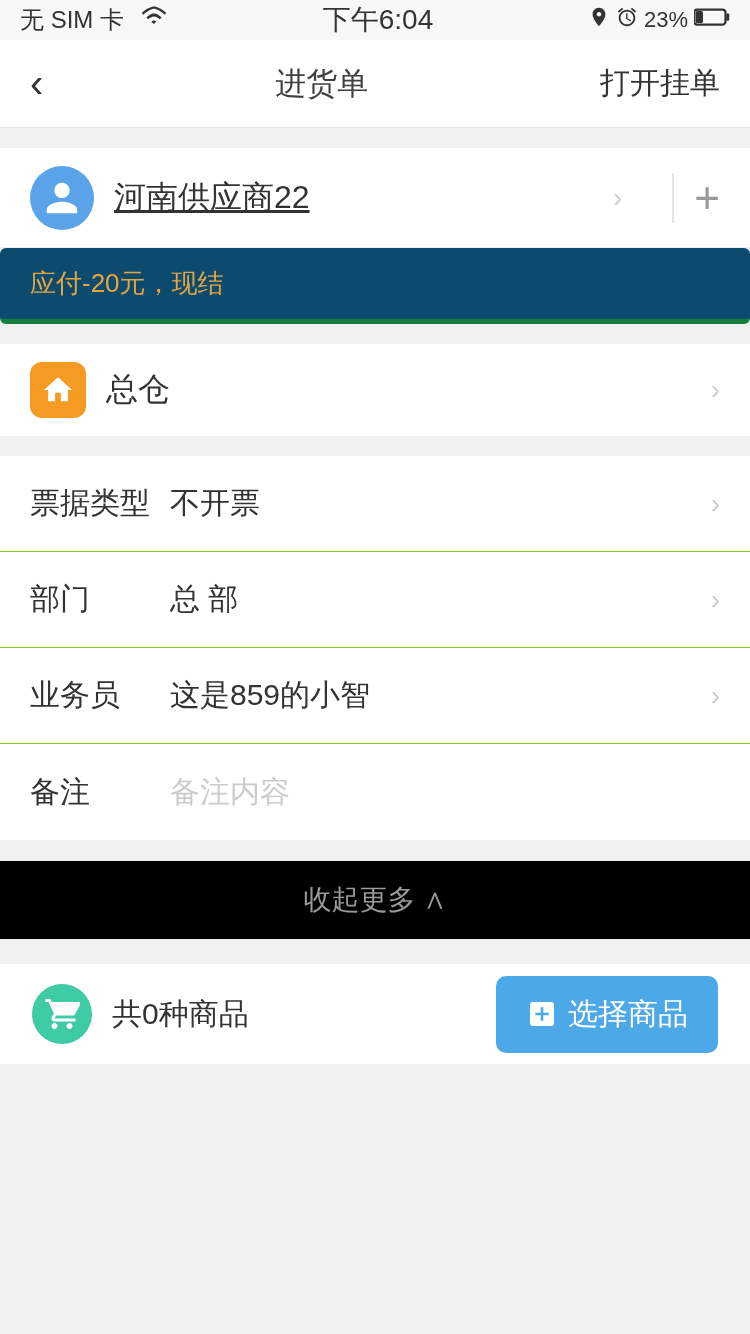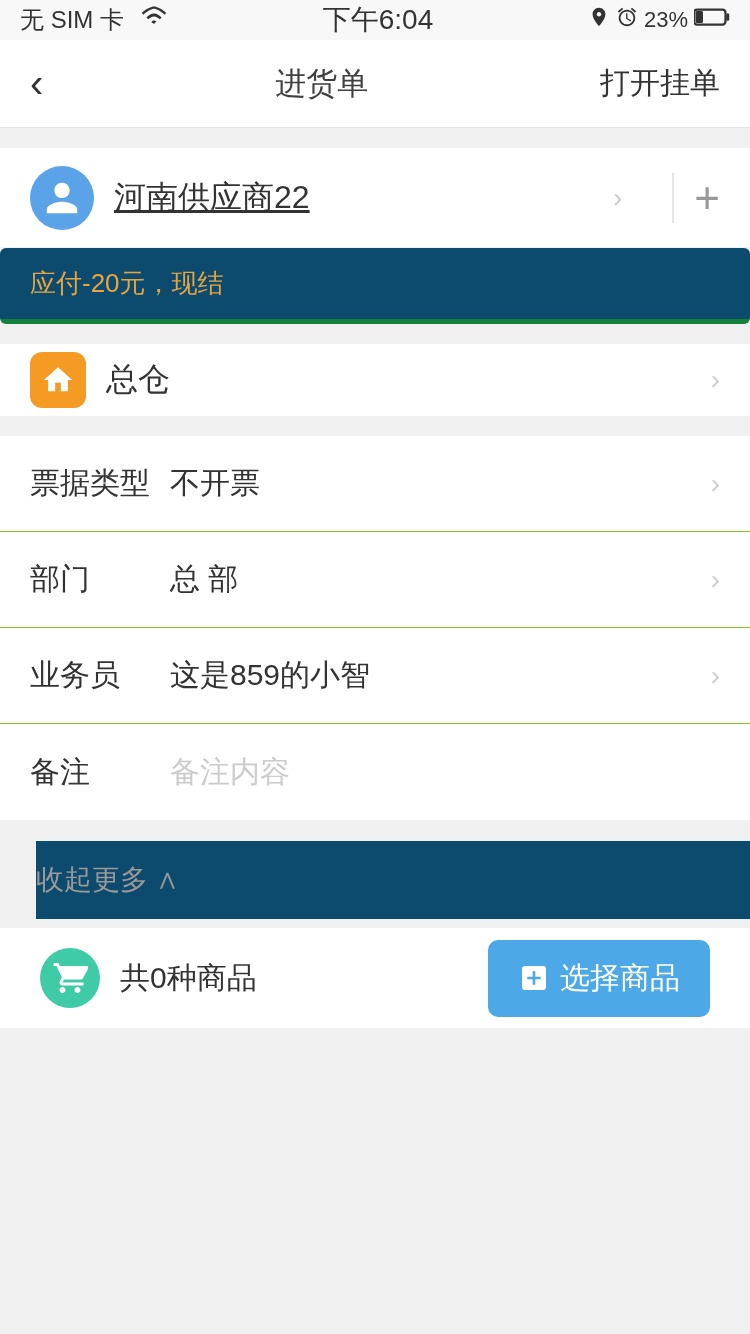--- a/index.html
+++ b/index.html
@@ -115,21 +115,21 @@
       border-bottom: 5px solid #15803d;
       border-radius: 6px;
     }
 
     
     .warehouse-section {
       background: #fff;
       display: flex;
       align-items: center;
       padding: 0 30px;
-      height: 72px;
+      height: 92px;
       margin-top: 20px;
     }
     .warehouse-icon {
       width: 56px;
       height: 56px;
       border-radius: 12px;
       background: #f59a23;
       display: flex;
       align-items: center;
       justify-content: center;
@@ -170,43 +170,42 @@
       font-size: 30px;
       color: #333;
       flex: 1;
     }
     .form-value.placeholder {
       color: #ccc;
     }
 
     
     .collapse-row {
-      background: #0c4a6e;
-      display: flex;
-      align-items: center;
-      justify-content: flex-start;
+      background: #000000;
+      display: flex;
+      align-items: center;
+      justify-content: center;
       height: 80px;
       margin-top: 20px;
       border-top: 1px solid #f0f0f0;
       border-bottom: 1px solid #f0f0f0;
-      margin-left: 36px;
     }
     .collapse-text {
       font-size: 28px;
       color: #999;
     }
 
     
     .product-section {
       background: #fff;
       display: flex;
       align-items: center;
-      padding: 0 40px;
+      padding: 0 32px;
       height: 100px;
-      margin-top: 8px;
+      margin-top: 24px;
     }
     .product-icon {
       width: 60px;
       height: 60px;
       border-radius: 50%;
       background: #3ecba5;
       display: flex;
       align-items: center;
       justify-content: center;
       margin-right: 20px;

